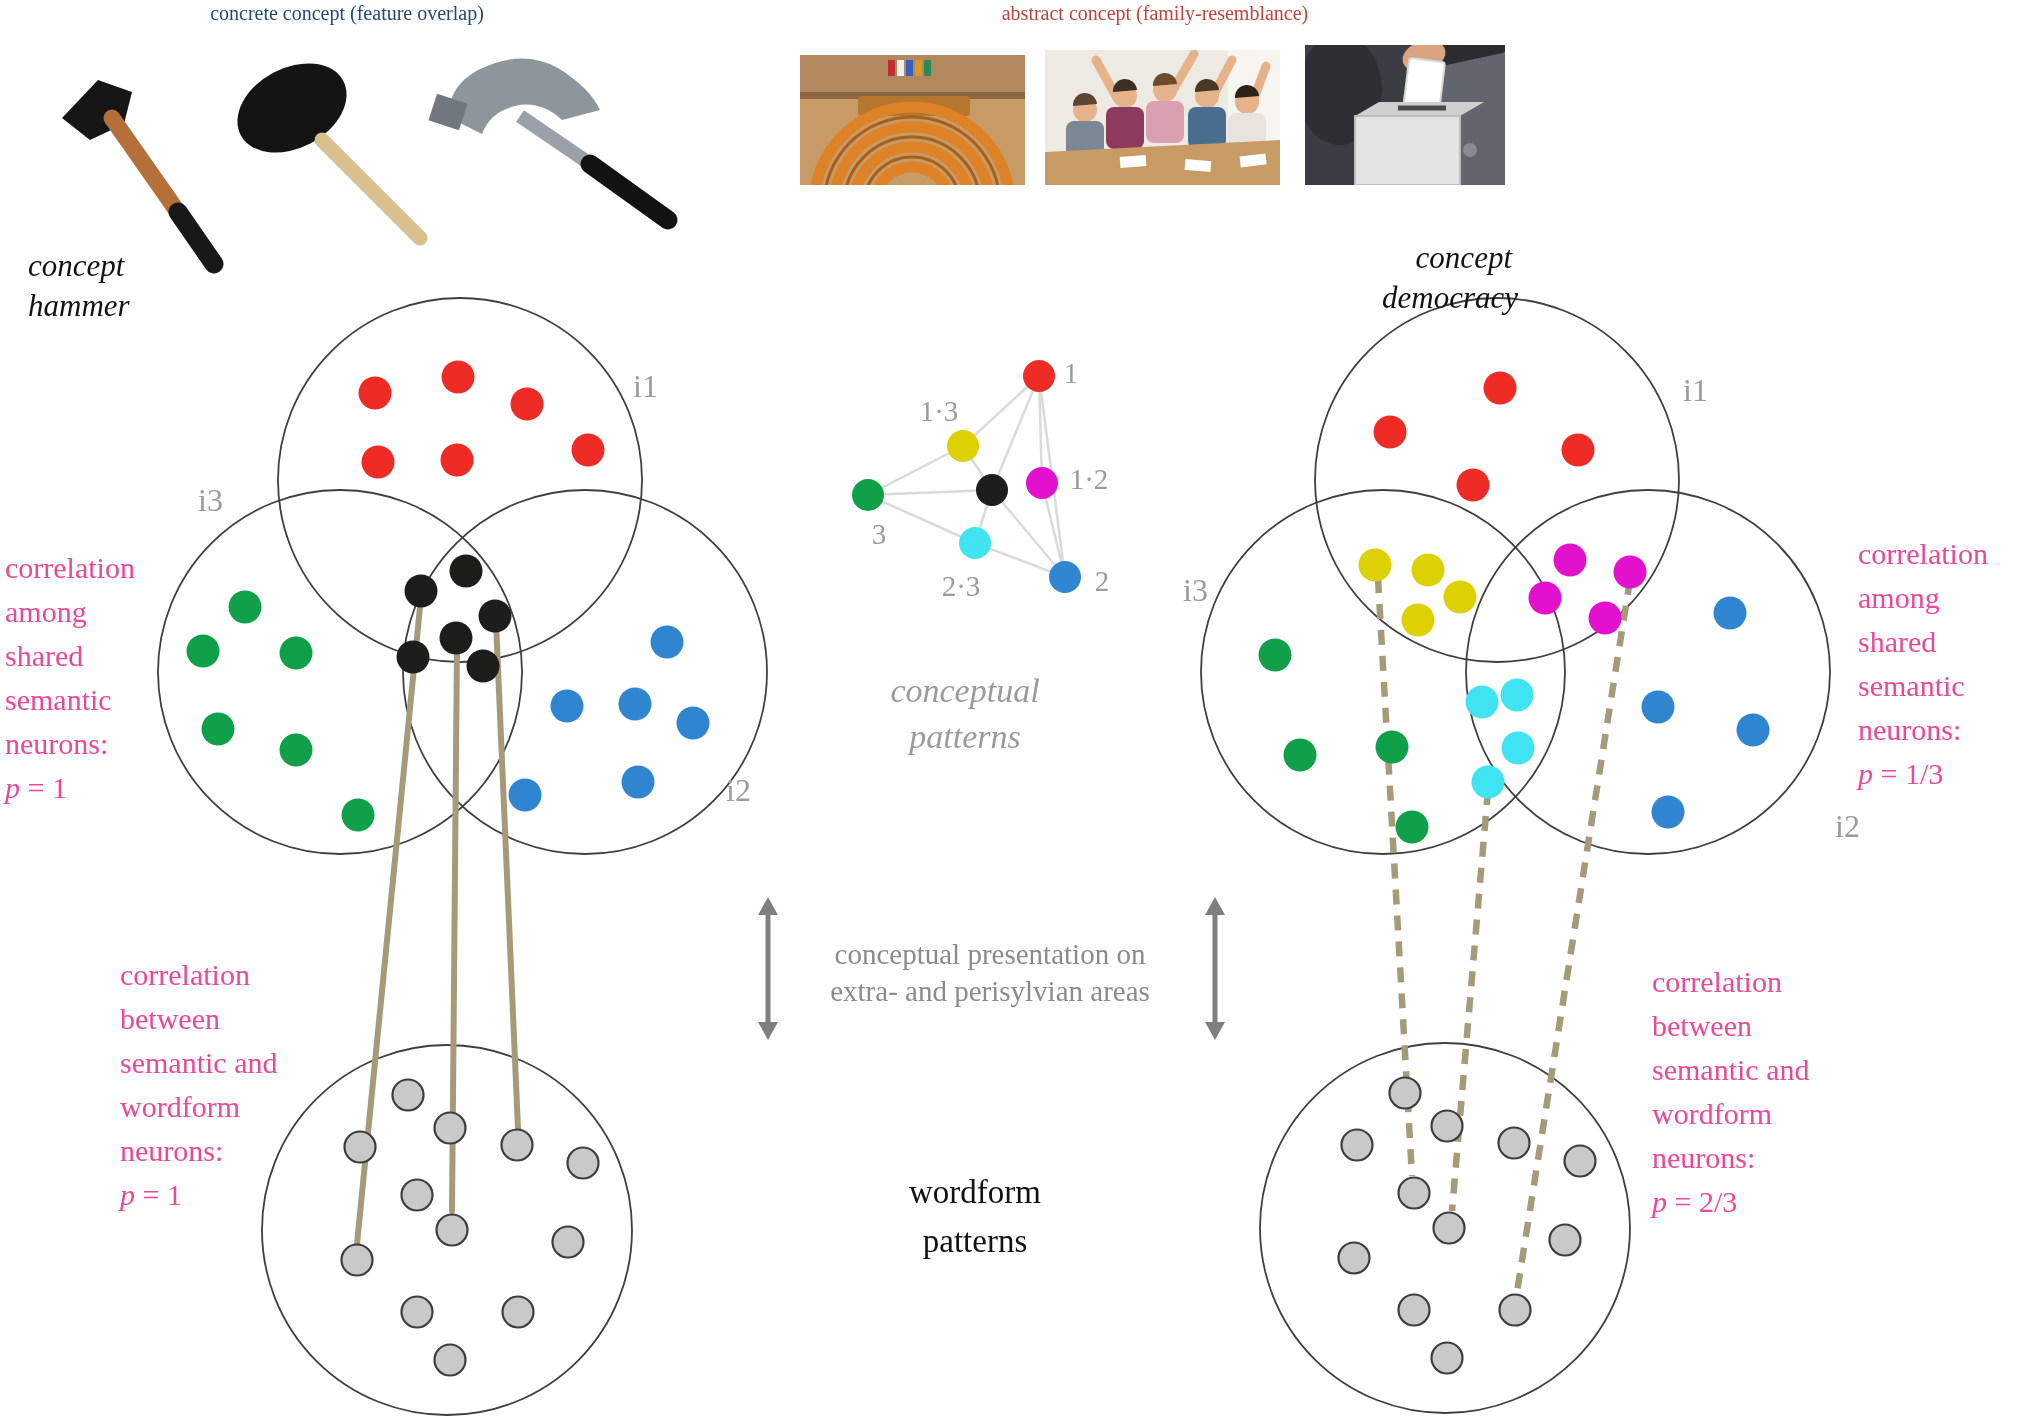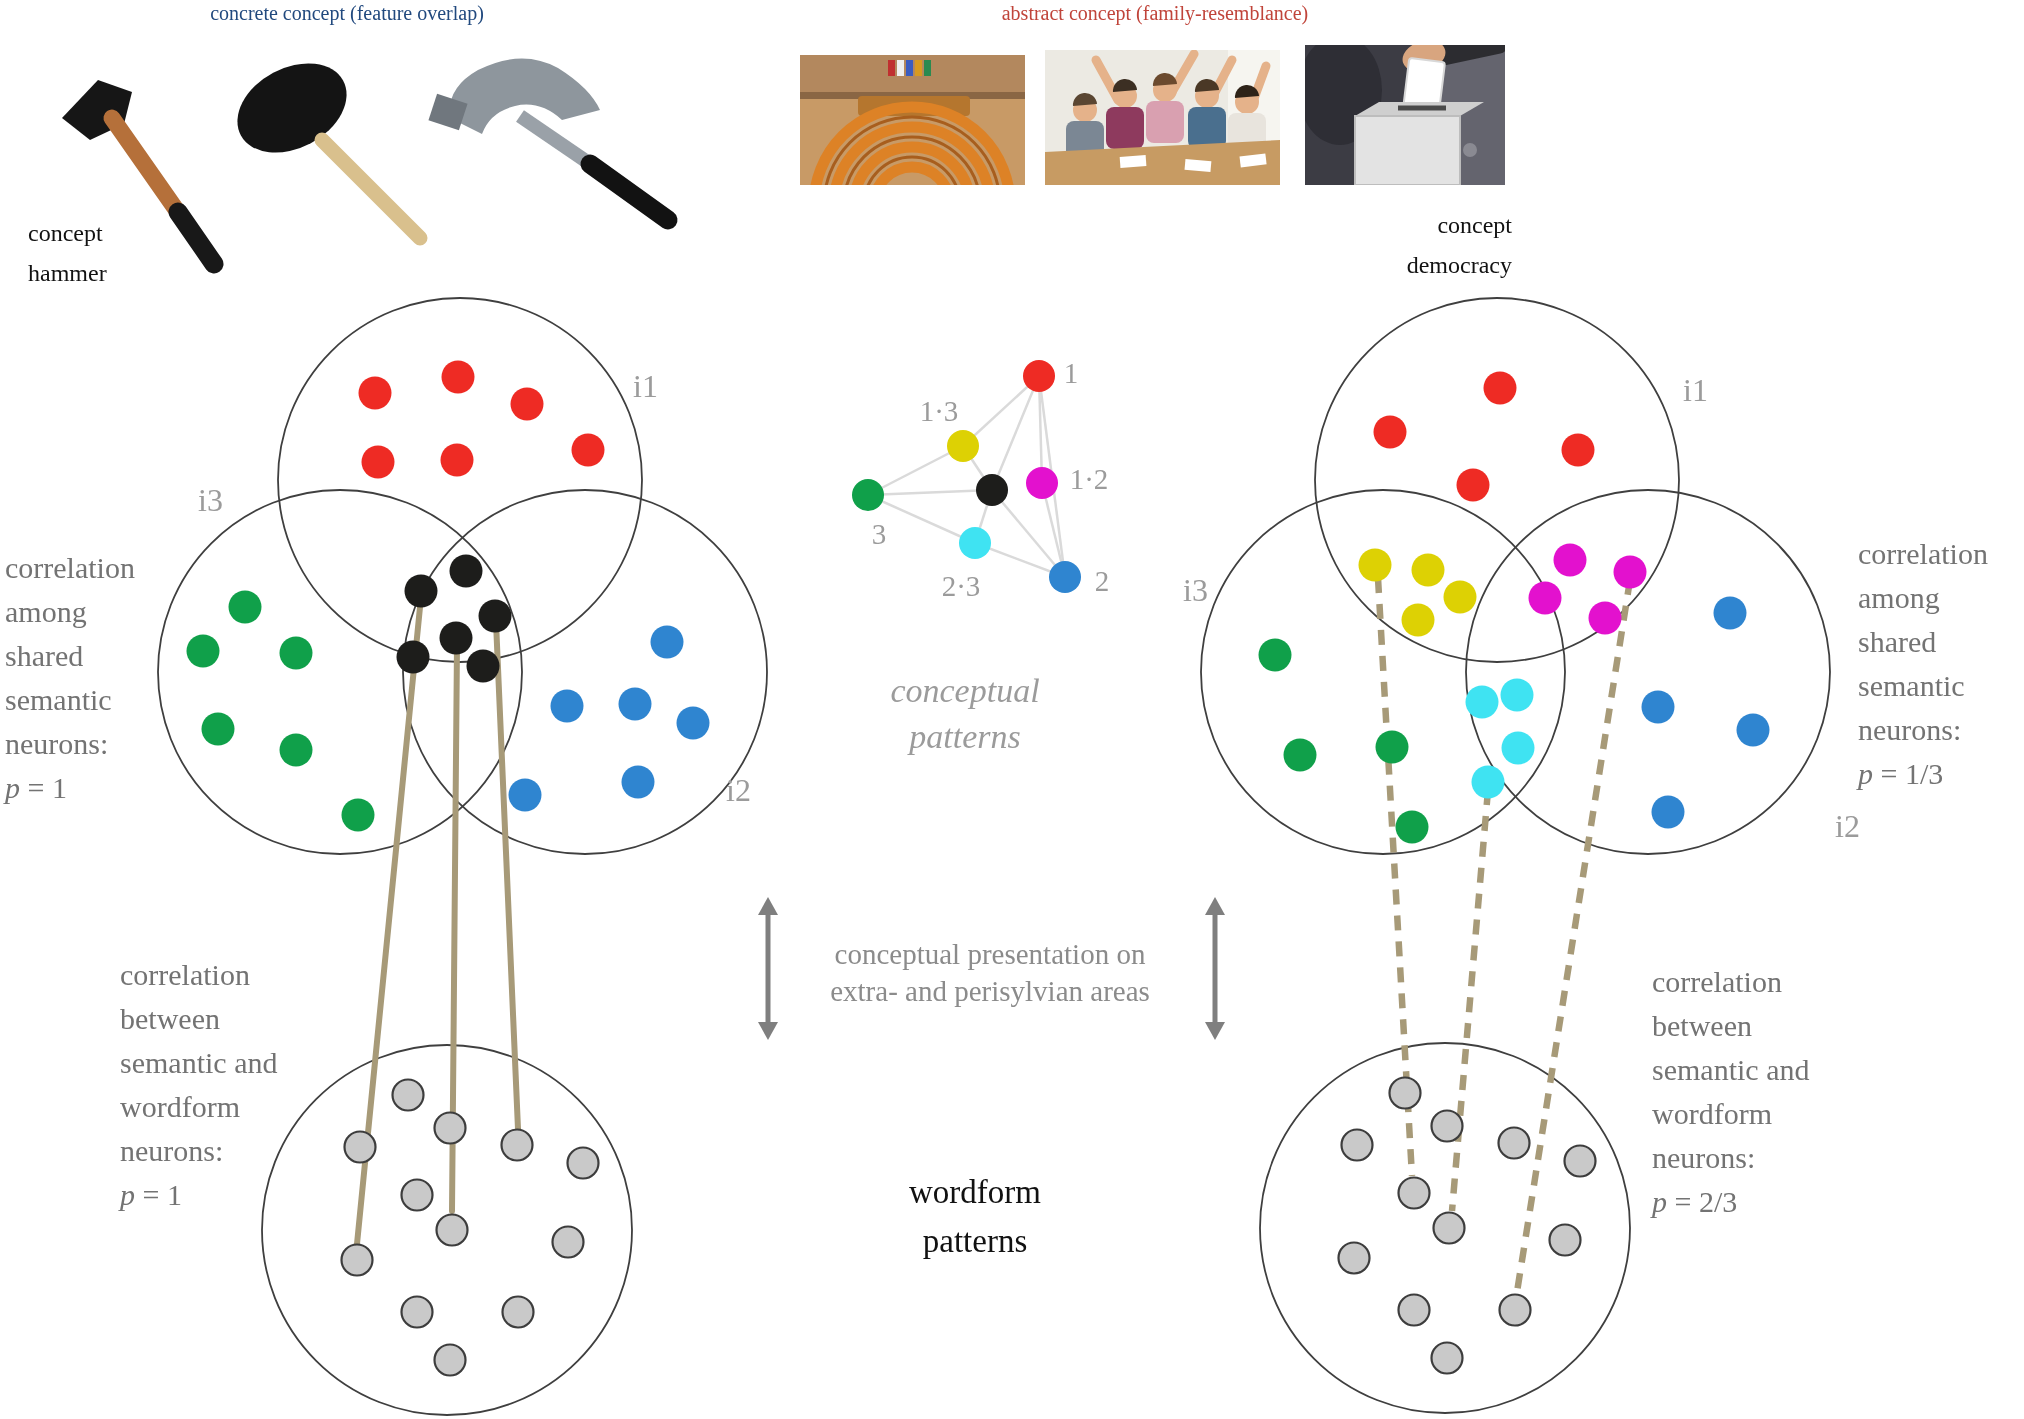--- a/index.html
+++ b/index.html
@@ -1,21 +1,21 @@
 <!DOCTYPE html>
 <html><head>
 <meta charset="utf-8">
 <style>
   html,body{margin:0;padding:0;background:#ffffff;}
   body{font-family:"Liberation Serif","DejaVu Serif",serif;}
   #canvas{position:relative;width:2024px;height:1419px;background:#fff;overflow:hidden;}
   #art{position:absolute;left:0;top:0;}
   .title{position:absolute;top:2px;font-size:20px;text-align:center;width:420px;}
-  .concept{position:absolute;font-size:24px;color:#121212;line-height:40px;}
-  .tb{position:absolute;font-size:30px;line-height:44px;color:#737373;}
+  .concept{position:absolute;font-size:31px;font-style:italic;color:#121212;line-height:40px;margin-top:33px;}
+  .tb{position:absolute;font-size:30px;line-height:44px;color:#ec4899;}
   .tb .it{}
   .ilabel{position:absolute;font-size:32px;color:#9b9b9b;}
   .nlabel{position:absolute;font-size:29px;color:#9b9b9b;transform:translate(-50%,-50%);white-space:nowrap;}
   .ctext{position:absolute;text-align:center;}
   .conceptual{font-size:34px;font-style:italic;color:#9b9b9b;line-height:46px;width:260px;margin-top:12px;}
   .concurrent{font-size:29px;color:#8b8b8b;line-height:37px;width:340px;}
   .wordform{font-size:33px;color:#111;line-height:49px;width:220px;}
 </style>
 </head>
 <body>

